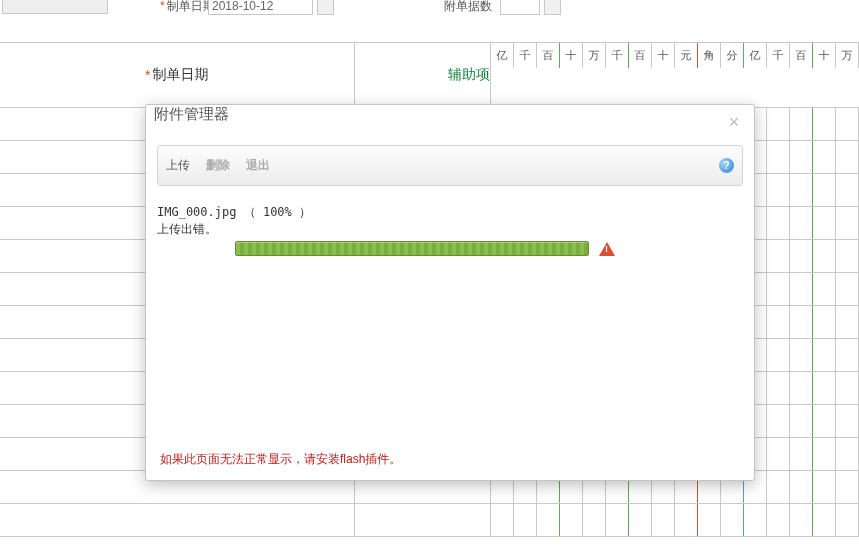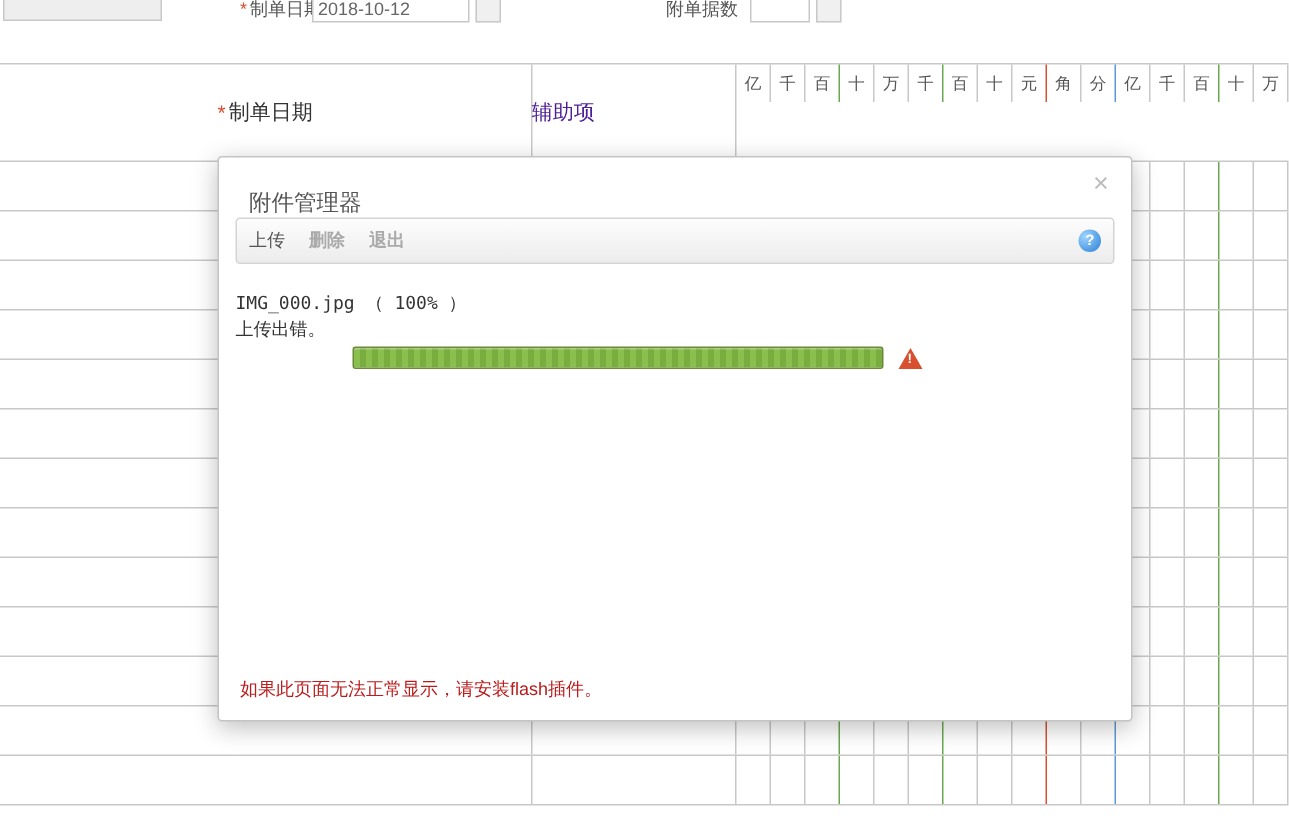--- a/index.html
+++ b/index.html
@@ -101,23 +101,23 @@
   justify-content: center;
   font-size: 14px;
   color: #333;
 }
 .col-subject .req-star { color: #d85030; margin-right: 2px; }
 .col-aux {
   width: 150px;
   border-right: 1px solid #c8c8c8;
   display: flex;
   align-items: center;
-  justify-content: flex-start;
+  justify-content: flex-end;
   font-size: 14px;
-  color: #4c1d95;
+  color: #15803d;
 }
 .col-debit {
   flex: 1;
   display: flex;
   flex-direction: column;
 }
 .col-debit .debit-title {
   border-bottom: 1px solid #c8c8c8;
   border-right: 1px solid #c8c8c8;
   height: 40px;
@@ -170,40 +170,40 @@
   background: #fff;
   border: 1px solid #c4c4c4;
   box-shadow: 0 4px 16px rgba(0,0,0,0.25);
   border-radius: 3px;
   display: flex;
   flex-direction: column;
 }
 .dialog-title {
   height: 40px;
   display: flex;
-  align-items: flex-end;
-  padding: 0 20px;
+  align-items: flex-start;
+  padding: 0 8px;
   font-size: 15px;
   color: #555;
   position: relative;
 }
 .dialog-close {
   position: absolute;
   right: 10px;
   top: 8px;
   width: 20px;
   height: 20px;
   color: #bbb;
   font-size: 18px;
   text-align: center;
   line-height: 18px;
   cursor: pointer;
 }
 .dialog-toolbar {
-  height: 31px;
+  height: 41px;
   margin: 0 11px;
   background: linear-gradient(#fdfdfd, #ececec);
   border: 1px solid #d4d4d4;
   border-radius: 3px;
   display: flex;
   align-items: center;
   padding: 0 8px;
   gap: 16px;
   position: relative;
 }

